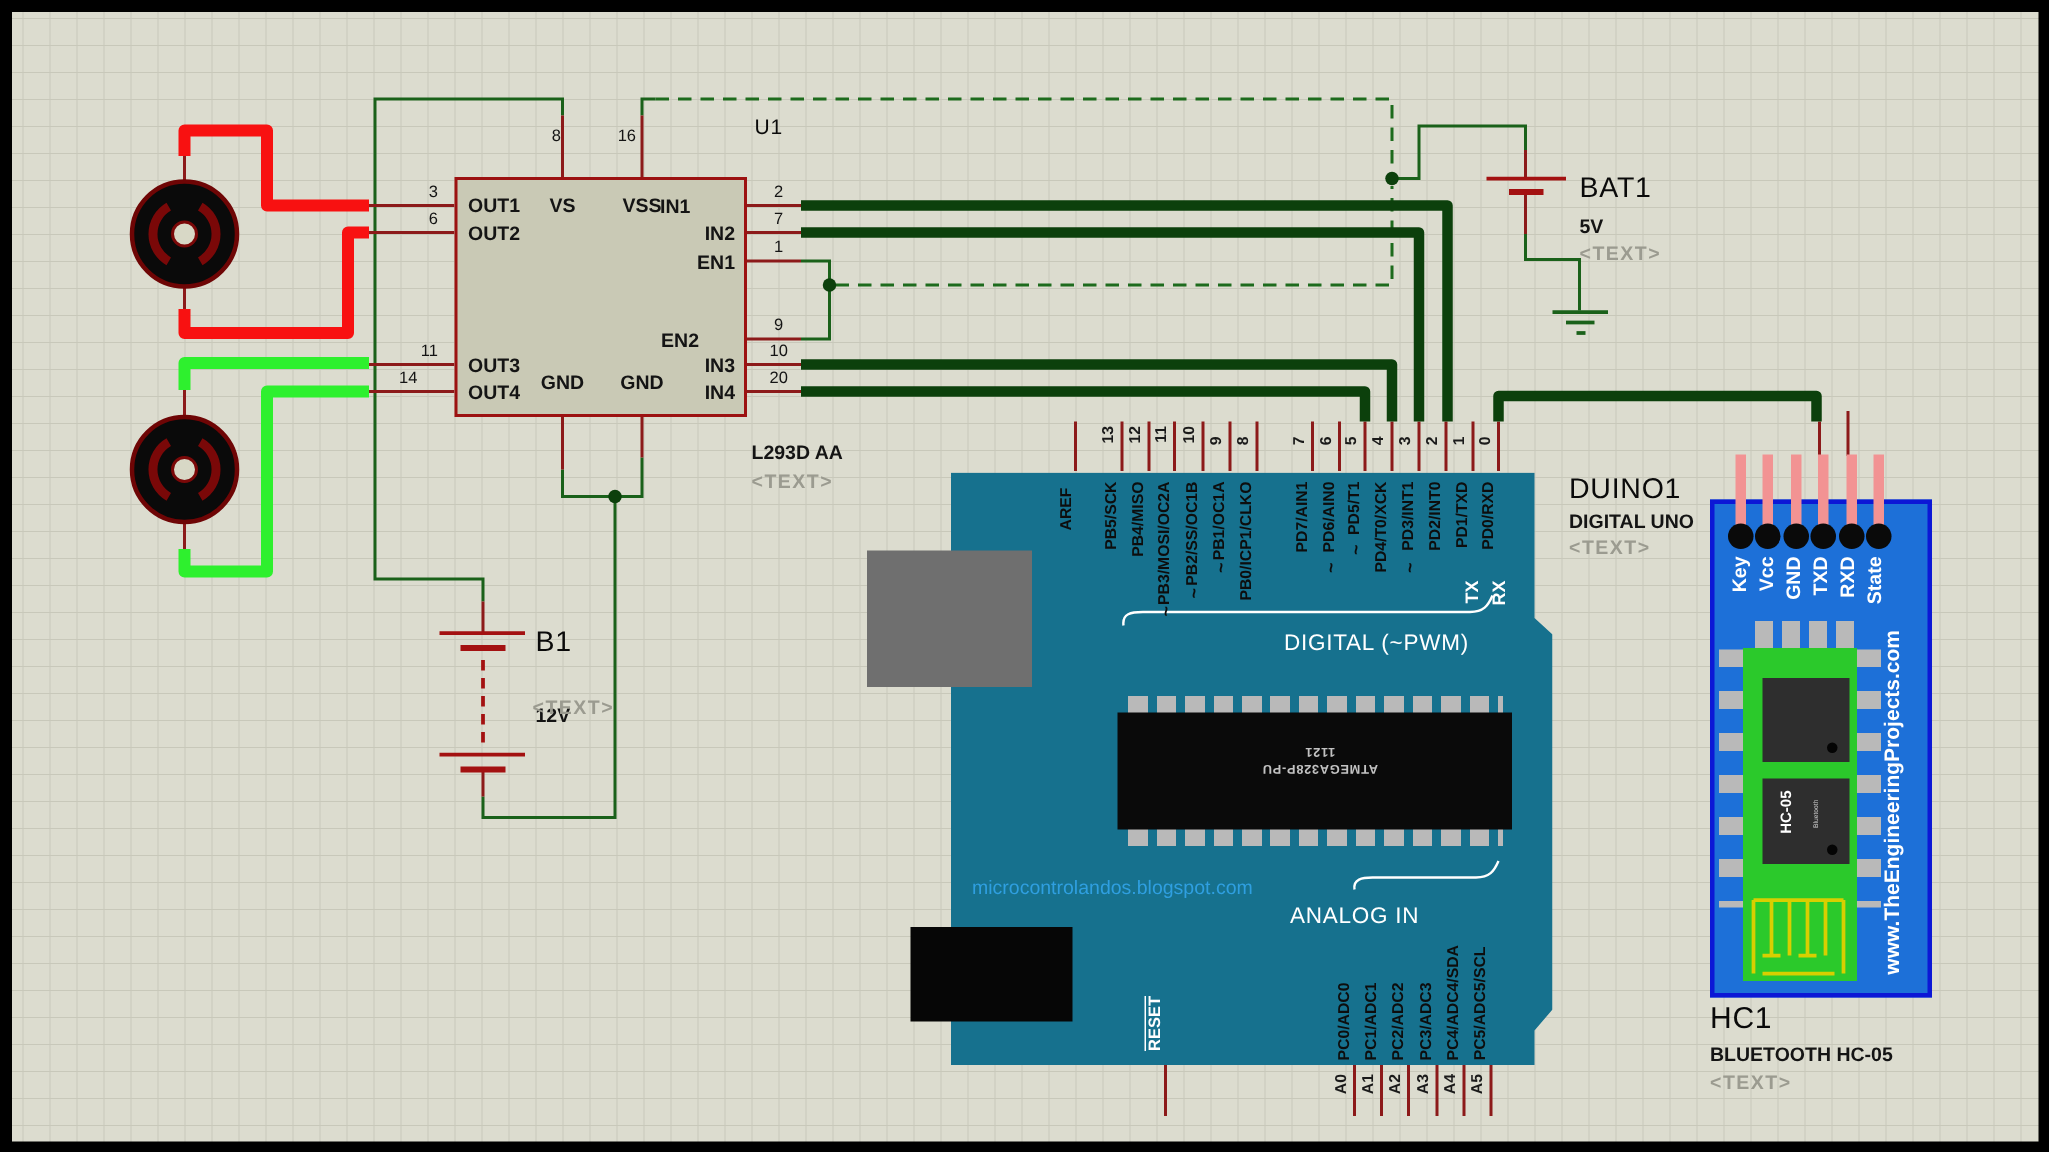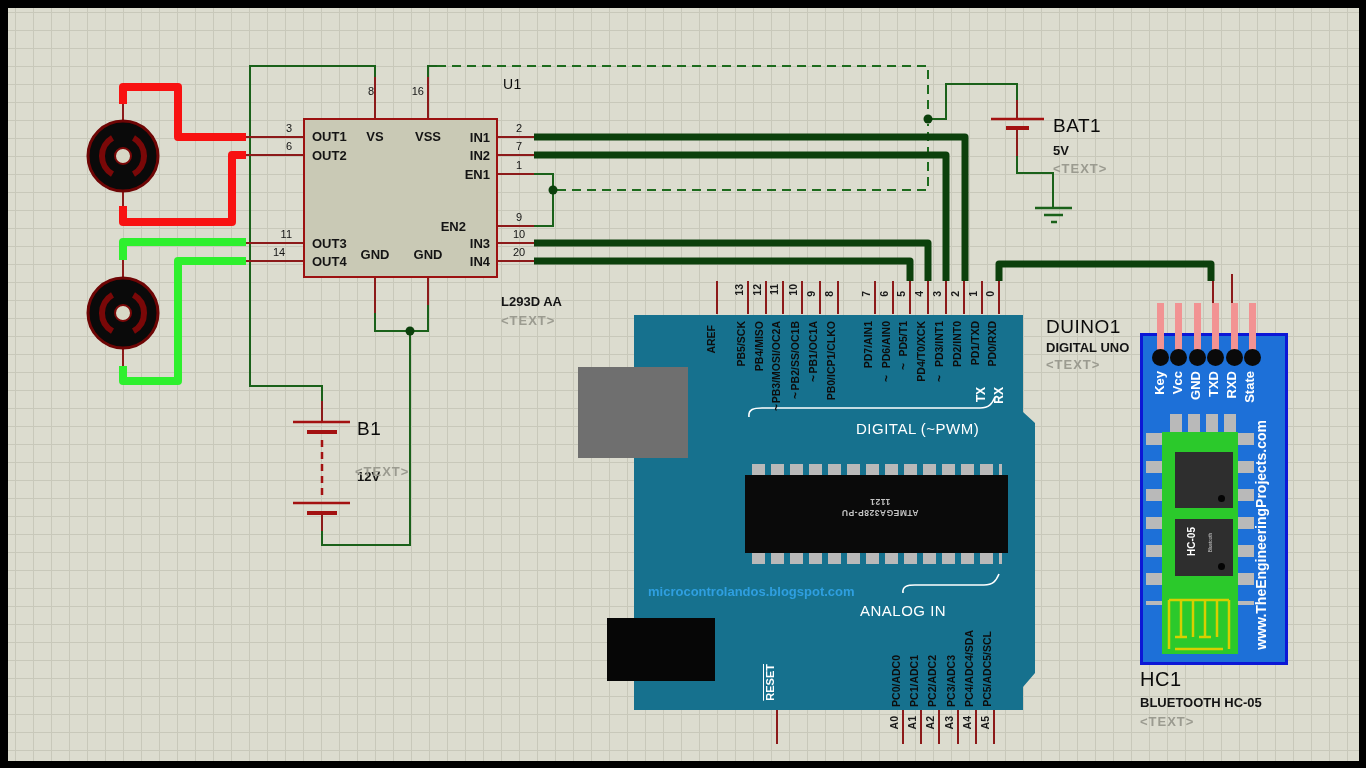--- a/index.html
+++ b/index.html
@@ -21,21 +21,21 @@
   .val{position:absolute;font-size:13px;font-weight:700;color:#141414;z-index:4;}
   .ph{position:absolute;font-size:13px;font-weight:700;color:#9b9b90;z-index:4;letter-spacing:1px;}
   #u1-body{position:absolute;left:303px;top:118px;width:195px;height:160px;background:#c9c9b5;border:2px solid #9c1111;box-sizing:border-box;z-index:2;}
   #arduino-board{position:absolute;left:634px;top:315px;width:402px;height:395px;background:#16718e;z-index:2;
     clip-path:polygon(0 0,389px 0,389px 97px,401px 108px,401px 358px,389px 372px,389px 395px,0 395px);}
   #usb{position:absolute;left:578px;top:367px;width:110px;height:91px;background:#6f6f6f;z-index:3;}
   #powerjack{position:absolute;left:607px;top:618px;width:108px;height:63px;background:#060606;z-index:3;}
   #atmega{position:absolute;left:745px;top:475px;width:263px;height:78px;background:#0a0a0a;z-index:3;}
   .padstrip{position:absolute;z-index:3;background:repeating-linear-gradient(90deg,#b9b9b9 0 13px,transparent 13px 19px);}
   #chiptext{position:absolute;left:70px;top:20px;width:130px;transform:rotate(180deg);text-align:center;color:#c2c2c2;font-size:8.5px;font-weight:700;letter-spacing:.5px;line-height:1.35;}
-  #watermark{position:absolute;left:648px;top:584px;font-size:13px;font-weight:700;color:#2f9fe0;z-index:4;}
+  #watermark{position:absolute;left:648px;top:584px;font-size:13px;font-weight:400;color:#2f9fe0;z-index:4;}
   #hc-board{position:absolute;left:1140px;top:333px;width:148px;height:332px;background:#1d70d8;border:3px solid #0c17d6;box-sizing:border-box;z-index:2;}
   .hcpad{position:absolute;width:17px;height:17px;border-radius:50%;background:#0a0a0a;z-index:3;}
   .hcpin{position:absolute;width:7px;height:57px;top:-33px;background:#f29393;z-index:2;}
   #hc-pcb{position:absolute;left:19px;top:96px;width:76px;height:222px;background:#2bc92b;z-index:2;}
   .hcchip{position:absolute;left:32px;width:58px;background:#2e2e2e;z-index:3;}
   .hcdot{position:absolute;width:7px;height:7px;border-radius:50%;background:#040404;}
   .hside{position:absolute;width:16px;z-index:3;background:repeating-linear-gradient(180deg,#b9b9b9 0 12px,transparent 12px 28px);}
   #decor{position:absolute;left:0;top:0;z-index:4;}
   .bigwhite{position:absolute;font-size:15px;font-weight:400;color:#fff;z-index:4;letter-spacing:.5px;}
 </style>
@@ -128,30 +128,30 @@
 
   <div id="u1-body"></div>
   <div class="pinname" style="left:312px;top:129px">OUT1</div>
   <div class="pinname" style="left:312px;top:148px">OUT2</div>
   <div class="pinname" style="left:312px;top:236px">OUT3</div>
   <div class="pinname" style="left:312px;top:254px">OUT4</div>
   <div class="pinname" style="left:355px;top:129px;width:40px;text-align:center">VS</div>
   <div class="pinname" style="left:408px;top:129px;width:40px;text-align:center">VSS</div>
   <div class="pinname" style="left:355px;top:247px;width:40px;text-align:center">GND</div>
   <div class="pinname" style="left:408px;top:247px;width:40px;text-align:center">GND</div>
-  <div class="pinname" style="left:440px;top:130px;width:50px;text-align:right">IN1</div>
+  <div class="pinname" style="left:440px;top:130px;width:50px;text-align:left">IN1</div>
   <div class="pinname" style="left:440px;top:148px;width:50px;text-align:right">IN2</div>
   <div class="pinname" style="left:440px;top:167px;width:50px;text-align:right">EN1</div>
   <div class="pinname" style="left:416px;top:219px;width:50px;text-align:right">EN2</div>
   <div class="pinname" style="left:440px;top:236px;width:50px;text-align:right">IN3</div>
   <div class="pinname" style="left:440px;top:254px;width:50px;text-align:right">IN4</div>
   <div class="pnum" style="left:266px;top:122px;width:26px;text-align:right">3</div>
   <div class="pnum" style="left:266px;top:140px;width:26px;text-align:right">6</div>
   <div class="pnum" style="left:266px;top:228px;width:26px;text-align:right">11</div>
-  <div class="pnum" style="left:266px;top:246px;width:26px;text-align:center">14</div>
+  <div class="pnum" style="left:266px;top:246px;width:26px;text-align:left">14</div>
   <div class="pnum" style="left:516px;top:122px">2</div>
   <div class="pnum" style="left:516px;top:140px">7</div>
   <div class="pnum" style="left:516px;top:159px">1</div>
   <div class="pnum" style="left:516px;top:211px">9</div>
   <div class="pnum" style="left:513px;top:228px">10</div>
   <div class="pnum" style="left:513px;top:246px">20</div>
   <div class="pnum" style="left:362px;top:85px;width:12px;text-align:right">8</div>
   <div class="pnum" style="left:410px;top:85px;width:14px;text-align:right">16</div>
   <div class="ref" style="left:503px;top:76px;font-size:14px">U1</div>
   <div class="val" style="left:501px;top:294px">L293D AA</div>

